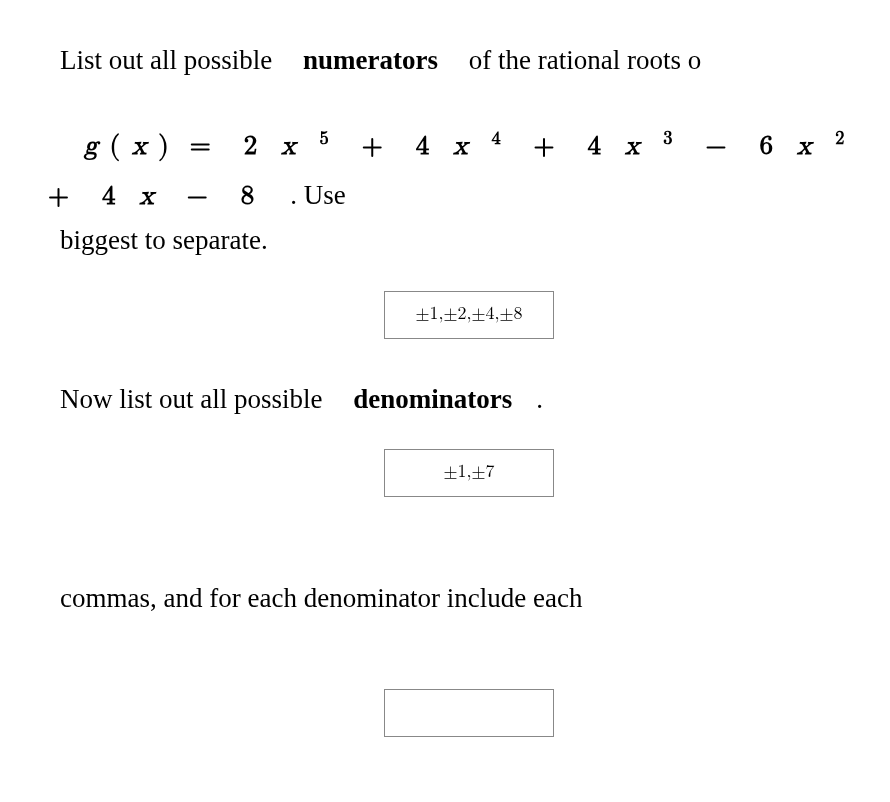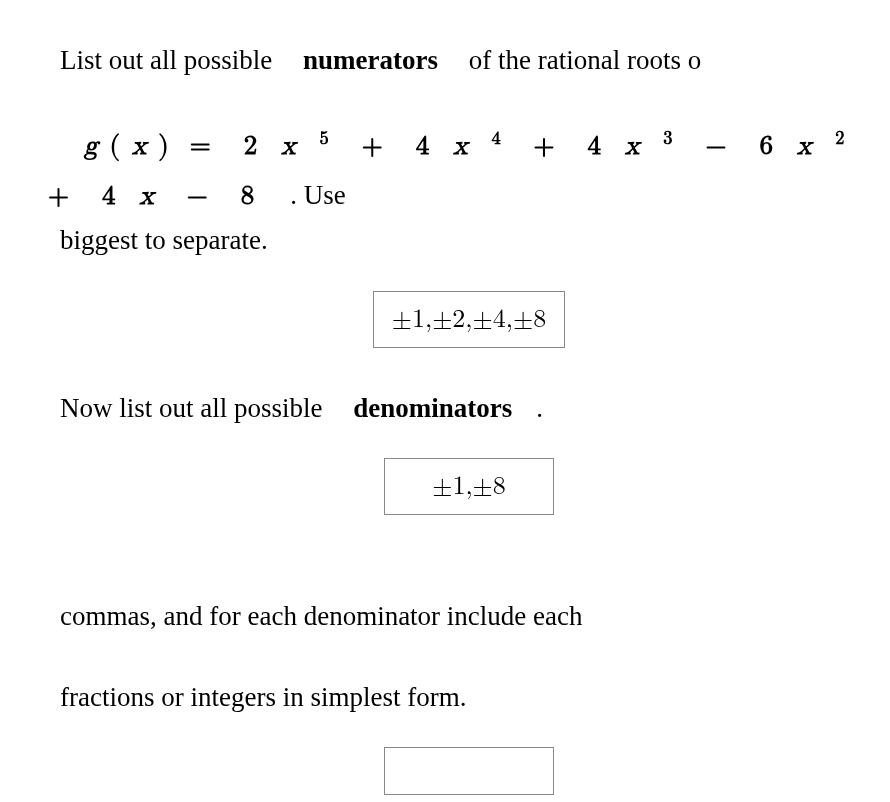--- a/index.html
+++ b/index.html
@@ -31,21 +31,21 @@
       text-align: center;
       margin: 18px 0 28px 0;
     }
     .answer-box {
       display: inline-block;
       border: 1px solid #888;
       padding: 8px 18px;
       min-width: 170px;
       min-height: 48px;
       font-family: 'Latin Modern Math', 'STIX Two Math', 'Cambria Math', Georgia, serif;
-      font-size: 26px;
+      font-size: 18px;
       text-align: center;
       vertical-align: middle;
     }
     sup {
       font-size: 0.68em;
       vertical-align: super;
       line-height: 0;
     }
     .func-line {
       line-height: 1.8;
@@ -65,25 +65,24 @@
 
 <div class="input-wrap">
   <div class="answer-box">±1,±2,±4,±8</div>
 </div>
 
 <div class="paragraph">
   <span>Now list out all possible </span><b>denominators</b><span>.</span>
 </div>
 
 <div class="input-wrap">
-  <div class="answer-box">±1,±8</div>
+  <div class="answer-box">±1,±7</div>
 </div>
 
 <div class="paragraph">
   <br>
   <span>commas, and for each denominator include each</span><br>
   <br>
-  <span>fractions or integers in simplest form.</span>
 </div>
 
 <div class="input-wrap">
   <div class="answer-box"></div>
 </div>
 
 </body></html>

